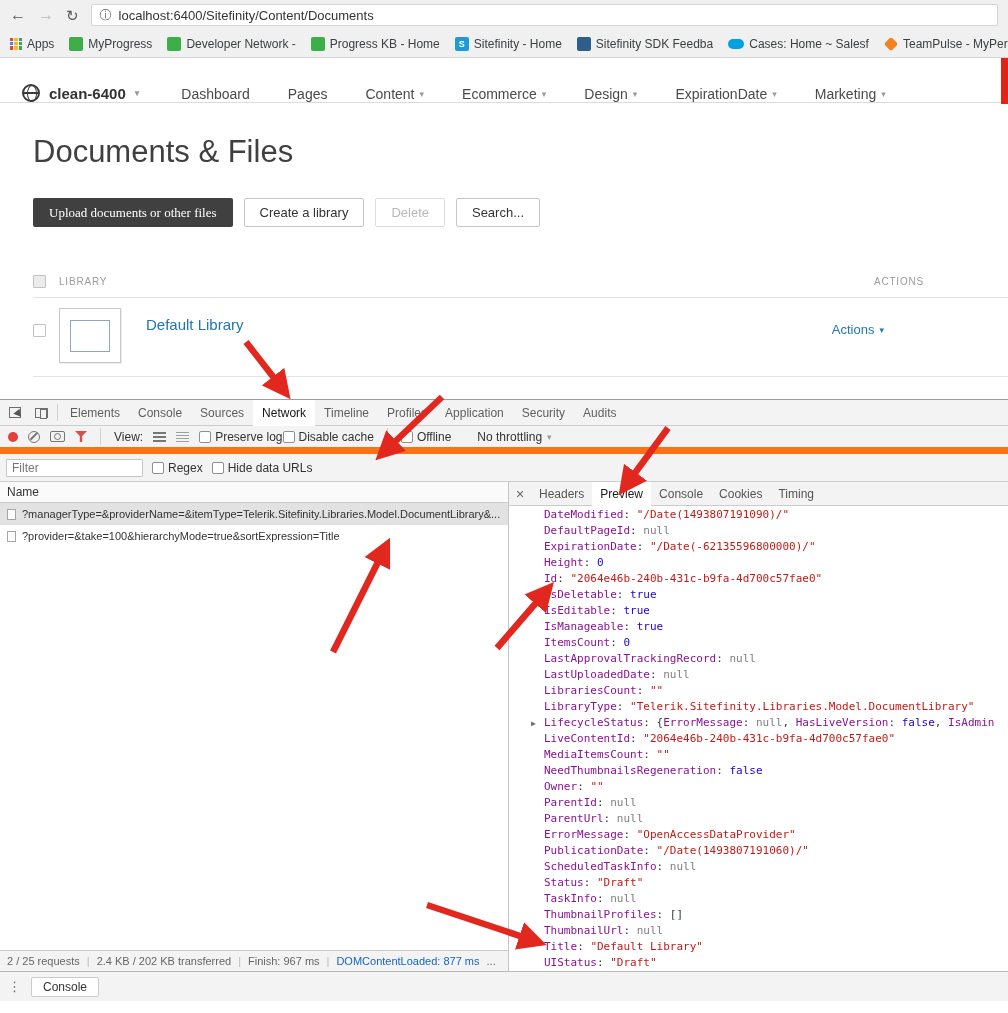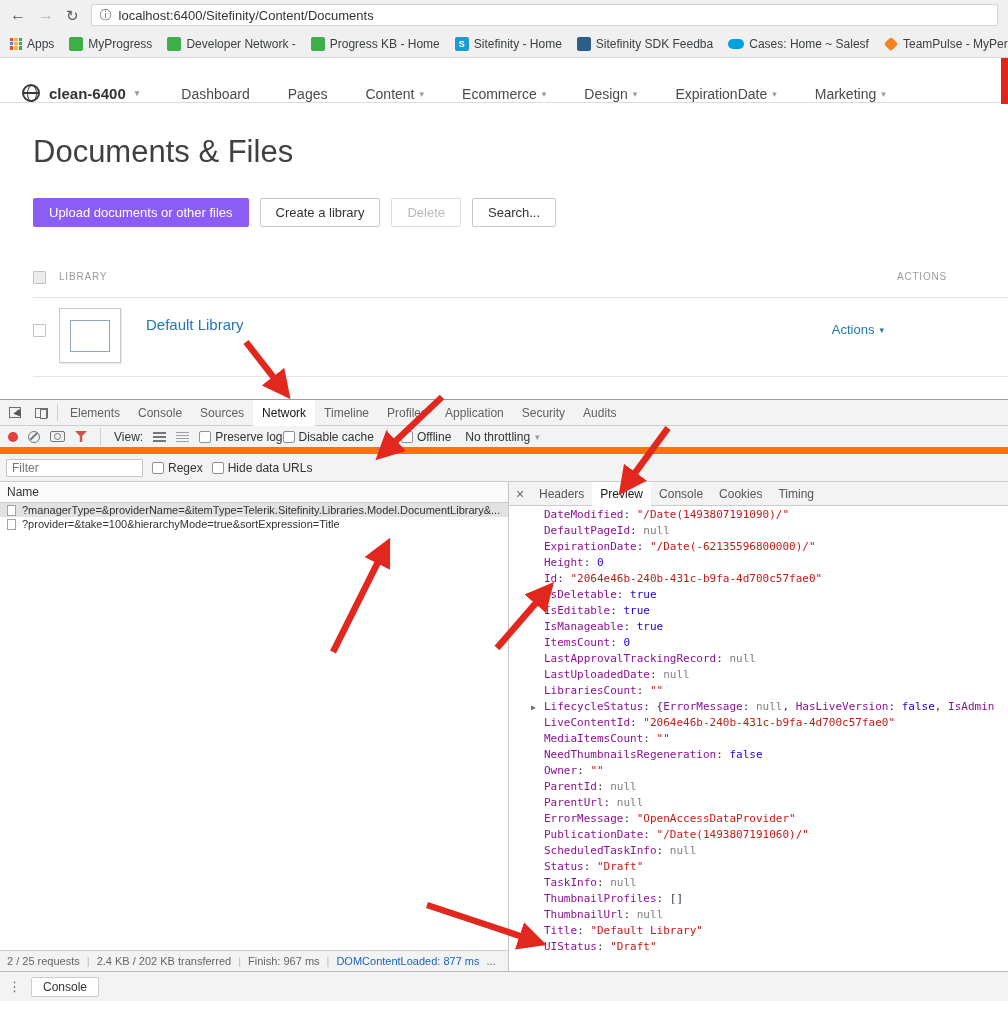--- a/index.html
+++ b/index.html
@@ -38,21 +38,21 @@
 .nav-item{display:flex;align-items:center;gap:5px;cursor:pointer}
 .red-strip{position:absolute;right:0;top:0;width:7px;height:46px;background:#e2231a}
 
 
 .sf-content{height:296px;background:#fff;padding-left:33px}
 .sf-title{font-size:31px;font-weight:400;color:#404040;padding-top:31px}
 .btn-row{display:flex;gap:11px;margin-top:28px;align-items:center}
 .btn{height:29px;display:inline-flex;align-items:center;padding:0 15px;font-size:13px;border-radius:2px;border:1px solid #c6c6c6;background:#fff;color:#333;cursor:pointer}
 .btn.green{border-color:transparent;color:#fff}
 .btn.disabled{color:#b9b9b9;border-color:#dcdcdc}
-.tbl-head{margin-top:44px;display:flex;height:20px;padding-right:61px}
+.tbl-head{margin-top:44px;display:flex;align-items:center;height:20px;padding-right:84px}
 .cb13{width:13px;height:13px;border:1px solid #c2c2c2;background:#fff;border-radius:1px;flex:none;cursor:pointer}
 .tbl-head .cb13{background:#ececec}
 .col-label{font-size:10px;color:#9b9b9b;letter-spacing:.8px;margin-left:13px}
 .col-label.right{margin-left:auto}
 .tbl-line{height:1px;background:#e4e4e4;margin-top:6px}
 .lib-row{display:flex;align-items:flex-start;padding:10px 124px 0 0}
 .lib-row .cb13{margin-top:16px}
 .thumb{margin-left:13px;width:62px;height:55px;border:1px solid #c9c9c9;display:flex;align-items:center;justify-content:center;background:#fff;box-shadow:1px 1px 0 #ececec}
 .thumb-inner{width:40px;height:32px;border:1px solid #8fa5c4;padding:3px}
 .thumb-stripes{width:100%;height:100%;background:repeating-linear-gradient(to bottom,#b9c9e2 0 4px,#fff 4px 7px)}
@@ -77,31 +77,31 @@
 .clear-ic{width:12px;height:12px;border-radius:50%;border:1.5px solid #757575;position:relative;cursor:pointer;flex:none}
 .clear-ic::after{content:"";position:absolute;left:4px;top:-1px;width:1.5px;height:10px;background:#757575;transform:rotate(45deg)}
 .cam-ic{width:15px;height:11px;border:1.5px solid #757575;border-radius:2px;position:relative;cursor:pointer;flex:none}
 .cam-ic::after{content:"";position:absolute;left:3px;top:1px;width:5px;height:5px;border:1.5px solid #757575;border-radius:50%}
 .funnel-ic{width:12px;height:11px;background:#d6504b;clip-path:polygon(0 0,100% 0,60% 45%,60% 100%,40% 100%,40% 45%);cursor:pointer;flex:none}
 .rows-ic{width:13px;height:10px;background:repeating-linear-gradient(to bottom,#777 0 2px,transparent 2px 4px);cursor:pointer;flex:none}
 .rows-ic.small{background:repeating-linear-gradient(to bottom,#9f9f9f 0 1px,transparent 1px 3px)}
 .checks{display:flex;align-items:center}
 .cb-wrap{display:flex;align-items:center;gap:4px;color:#333;cursor:pointer}
 .cb{width:12px;height:12px;border:1px solid #909090;background:#fff;border-radius:2px;flex:none}
-.throttle{display:flex;align-items:center;gap:5px;cursor:pointer;margin-left:4px}
+.throttle{display:flex;align-items:center;gap:5px;cursor:pointer;margin-left:16px}
 .dt-filterbar{height:28px;background:#f3f3f3;border-bottom:1px solid #ccc;display:flex;align-items:center;padding:0 6px;gap:9px;flex:none}
 .filter-input{width:137px;height:18px;border:1px solid #c5c5c5;border-radius:1px;font-size:12px;padding:0 5px;font-family:"Liberation Sans",sans-serif;color:#333;background:#fff}
 .pills{display:flex;align-items:center;gap:2px}
 .pill{padding:2px 6px;border-radius:8px;color:#3c3c3c;font-size:11.5px;cursor:pointer}
 .pill.sel{color:#fff}
 .dt-split{flex:1;display:flex;min-height:0;background:#fff}
 .dt-left{width:509px;border-right:1px solid #c5c5c5;display:flex;flex-direction:column;min-width:0;flex:none}
 .name-head{height:21px;border-bottom:1px solid #ccc;background:#fafafa;display:flex;align-items:center;padding:0 7px;font-size:12px;color:#333;flex:none}
 .req-rows{flex:1;overflow:hidden;font-size:11px}
-.req{height:14px;display:flex;align-items:center;gap:6px;padding:0 7px;white-space:nowrap;overflow:hidden;color:#333;cursor:pointer}
+.req{height:22px;display:flex;align-items:center;gap:6px;padding:0 7px;white-space:nowrap;overflow:hidden;color:#333;cursor:pointer}
 .req.sel{background:#e2e2e2}
 .req-ic{flex:none;width:9px;height:11px;border:1px solid #a5a5a5;background:#fff}
 .sum{height:21px;border-top:1px solid #ccc;background:#f3f3f3;display:flex;align-items:center;gap:7px;padding:0 7px;font-size:11px;color:#666;white-space:nowrap;overflow:hidden;flex:none}
 .sum .sep{color:#bbb}
 .dt-right{flex:1;display:flex;flex-direction:column;min-width:0}
 .det-tabs{height:24px;background:#f3f3f3;border-bottom:1px solid #ccc;display:flex;align-items:center;flex:none;font-size:12px;color:#555}
 .det-close{width:22px;text-align:center;font-size:14px;color:#666;cursor:pointer;flex:none}
 .det-list{display:flex;height:24px}
 .det-tab{padding:0 8px;height:24px;display:flex;align-items:center;cursor:pointer}
 .det-tab.sel{background:#fff;color:#1a1a1a}
@@ -217,21 +217,21 @@
           <span>Marketing</span>
           <span class="caret">▾</span>
         </div>
       </div>
     <span class="red-strip"></span>
   </div>
 
   <div class="sf-content">
     <h1 class="sf-title">Documents &amp; Files</h1>
     <div class="btn-row">
-      <span class="btn green" id="btn-upload" style="background: #8b5cf6;">Upload documents or other files</span>
+      <span class="btn green" id="btn-upload" style="background: #404040; font-family: Liberation Serif, serif;">Upload documents or other files</span>
       <span class="btn">Create a library</span>
       <span class="btn disabled">Delete</span>
       <span class="btn">Search...</span>
     </div>
     <div class="tbl-head">
       <span class="cb13"></span>
       <span class="col-label">LIBRARY</span>
       <span class="col-label right">ACTIONS</span>
     </div>
     <div class="tbl-line"></div>
@@ -353,20 +353,21 @@
             <div class="pl"><span class="tri"></span><span class="k">ExpirationDate</span><span class="p">: </span><span class="v-str">"/Date(-62135596800000)/"</span></div>
             <div class="pl"><span class="tri"></span><span class="k">Height</span><span class="p">: </span><span class="v-num">0</span></div>
             <div class="pl"><span class="tri"></span><span class="k">Id</span><span class="p">: </span><span class="v-str">"2064e46b-240b-431c-b9fa-4d700c57fae0"</span></div>
             <div class="pl"><span class="tri"></span><span class="k">IsDeletable</span><span class="p">: </span><span class="v-bool">true</span></div>
             <div class="pl"><span class="tri"></span><span class="k">IsEditable</span><span class="p">: </span><span class="v-bool">true</span></div>
             <div class="pl"><span class="tri"></span><span class="k">IsManageable</span><span class="p">: </span><span class="v-bool">true</span></div>
             <div class="pl"><span class="tri"></span><span class="k">ItemsCount</span><span class="p">: </span><span class="v-num">0</span></div>
             <div class="pl"><span class="tri"></span><span class="k">LastApprovalTrackingRecord</span><span class="p">: </span><span class="v-null">null</span></div>
             <div class="pl"><span class="tri"></span><span class="k">LastUploadedDate</span><span class="p">: </span><span class="v-null">null</span></div>
             <div class="pl"><span class="tri"></span><span class="k">LibrariesCount</span><span class="p">: </span><span class="v-str">""</span></div>
+            <div class="pl"><span class="tri"></span><span class="k">LibraryType</span><span class="p">: </span><span class="v-str">"Telerik.Sitefinity.Libraries.Model.DocumentLibrary"</span></div>
             <div class="pl"><span class="tri">▶</span><span class="k">LifecycleStatus</span><span class="p">: {</span><span class="k">ErrorMessage</span><span class="p">: </span><span class="v-null">null</span><span class="p">, </span><span class="k">HasLiveVersion</span><span class="p">: </span><span class="v-bool">false</span><span class="p">, </span><span class="k">IsAdmin</span></div>
             <div class="pl"><span class="tri"></span><span class="k">LiveContentId</span><span class="p">: </span><span class="v-str">"2064e46b-240b-431c-b9fa-4d700c57fae0"</span></div>
             <div class="pl"><span class="tri"></span><span class="k">MediaItemsCount</span><span class="p">: </span><span class="v-str">""</span></div>
             <div class="pl"><span class="tri"></span><span class="k">NeedThumbnailsRegeneration</span><span class="p">: </span><span class="v-bool">false</span></div>
             <div class="pl"><span class="tri"></span><span class="k">Owner</span><span class="p">: </span><span class="v-str">""</span></div>
             <div class="pl"><span class="tri"></span><span class="k">ParentId</span><span class="p">: </span><span class="v-null">null</span></div>
             <div class="pl"><span class="tri"></span><span class="k">ParentUrl</span><span class="p">: </span><span class="v-null">null</span></div>
             <div class="pl"><span class="tri"></span><span class="k">ErrorMessage</span><span class="p">: </span><span class="v-str">"OpenAccessDataProvider"</span></div>
             <div class="pl"><span class="tri"></span><span class="k">PublicationDate</span><span class="p">: </span><span class="v-str">"/Date(1493807191060)/"</span></div>
             <div class="pl"><span class="tri"></span><span class="k">ScheduledTaskInfo</span><span class="p">: </span><span class="v-null">null</span></div>

